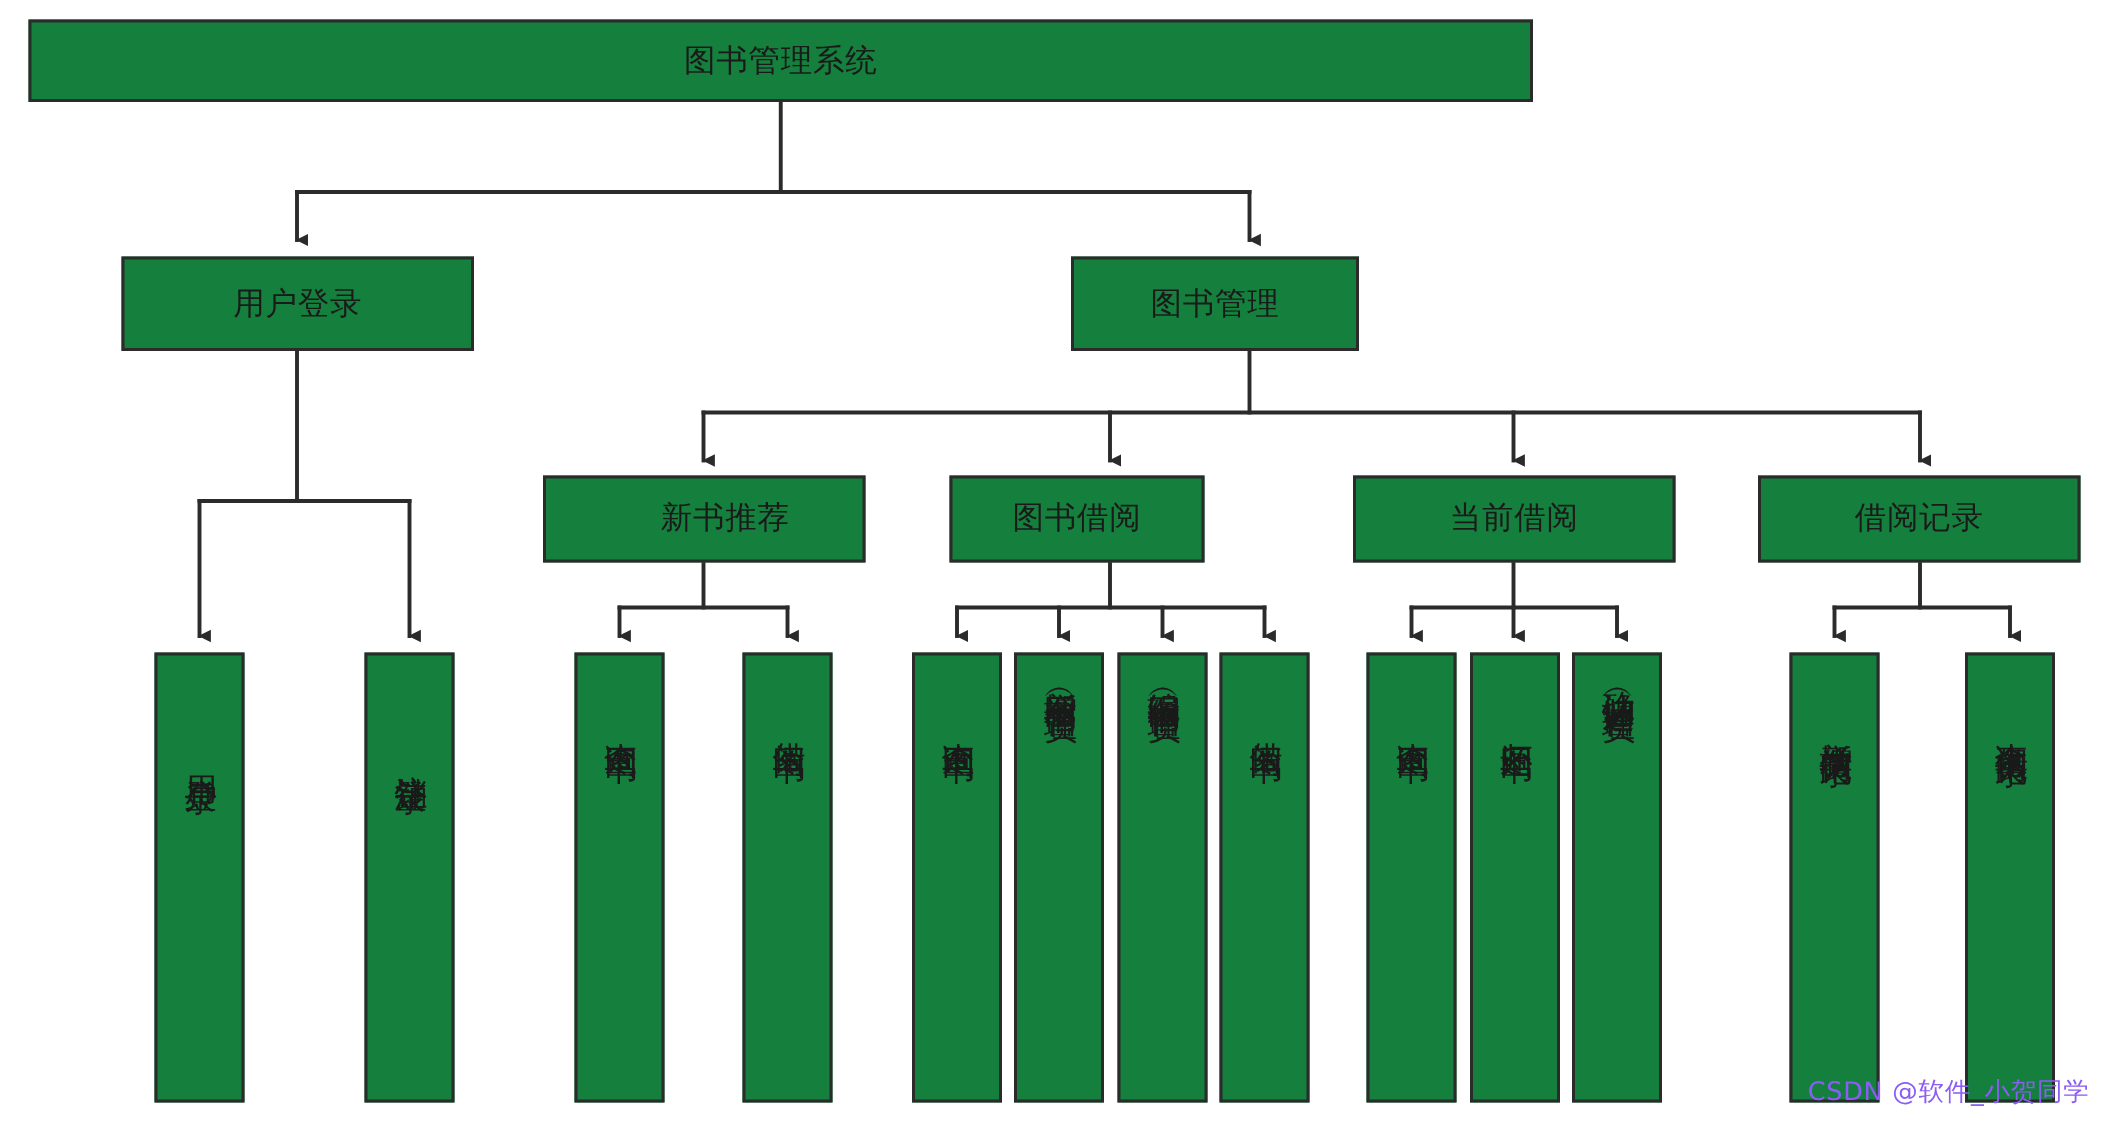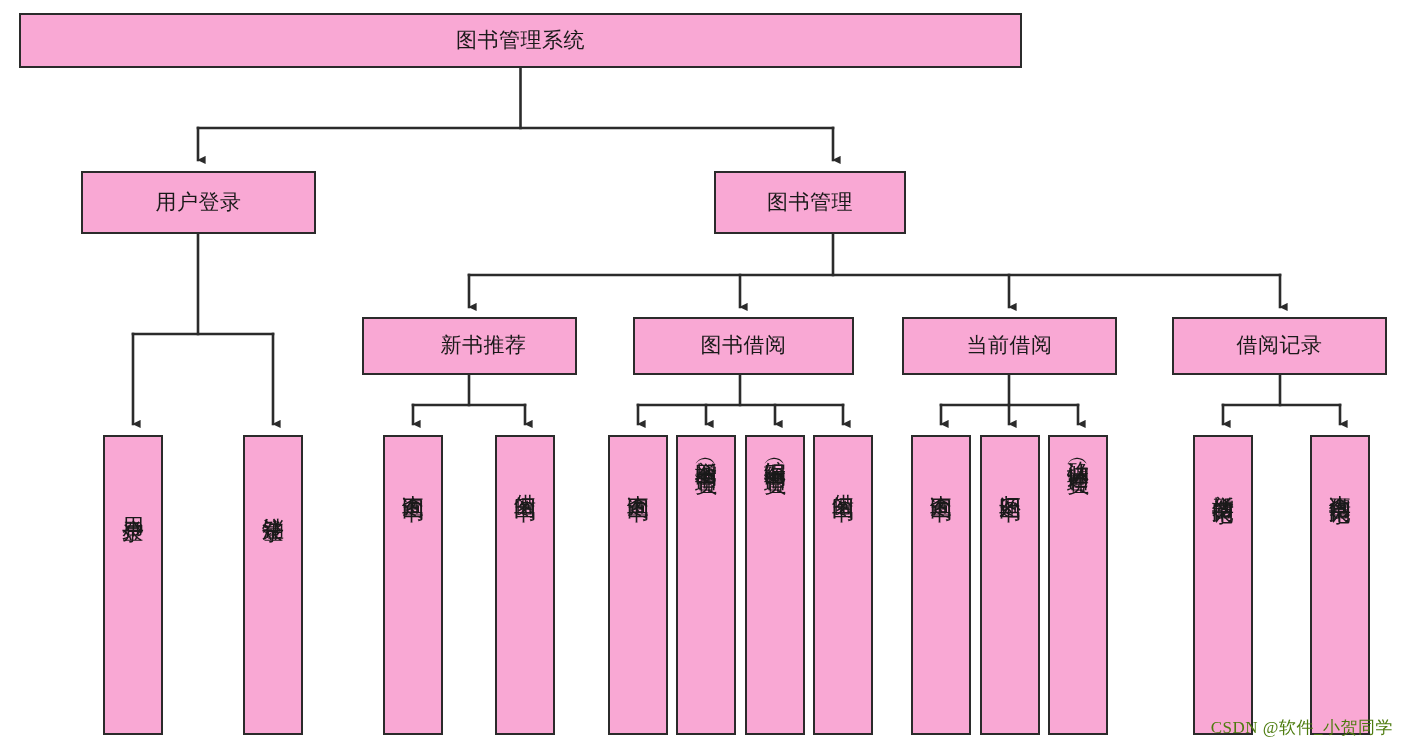--- a/index.html
+++ b/index.html
@@ -24,21 +24,21 @@
     left: 0;
     top: 0;
     width: 1405px;
     height: 747px;
     pointer-events: none;
   }
   .node {
     position: absolute;
     box-sizing: border-box;
     border: 2px solid #2b2b2b;
-    background: #f9a8d4;
+    background: #15803d;
     display: flex;
     align-items: center;
     justify-content: center;
     overflow: hidden;
   }
   .node .label {
     color: #1a1a1a;
     text-align: center;
     line-height: 1.12;
     white-space: pre;
@@ -63,24 +63,23 @@
     padding-top: 62px;
   }
   .node.vert.mid-pad {
     padding-top: 40px;
   }
   .watermark {
     position: absolute;
     right: 12px;
     bottom: 8px;
     font-size: 17px;
-    color: #4d7c0f;
+    color: #8b5cf6;
     letter-spacing: 0.5px;
     white-space: nowrap;
-    font-family: Liberation Serif, serif;
   }
 </style>
 </head>
 <body>
 
 <div id="diagram-root">
 
   <svg class="edges" viewBox="0 0 1405 747">
     <defs>
       <marker id="arrowhead" markerWidth="9" markerHeight="9" refX="4.5" refY="7.6" orient="auto" markerUnits="userSpaceOnUse">
@@ -138,21 +137,21 @@
   <div class="node horiz" style="left:81px; top:171px; width:235px; height:63px;">
     <span class="label">用户登录</span>
   </div>
   <div class="node horiz" style="left:714px; top:171px; width:192px; height:63px;">
     <span class="label">图书管理</span>
   </div>
 
   <div class="node horiz" style="left:362px; top:317px; width:215px; height:58px;padding-left:28px;">
     <span class="label">新书推荐</span>
   </div>
-  <div class="node horiz" style="left:633px; top:317px; width:221px; height:58px;">
+  <div class="node horiz" style="left:633px; top:317px; width:170px; height:58px;">
     <span class="label">图书借阅</span>
   </div>
   <div class="node horiz" style="left:1172px; top:317px; width:215px; height:58px;">
     <span class="label">借阅记录</span>
   </div>
   <div class="node horiz" style="left:902px; top:317px; width:215px; height:58px;">
     <span class="label">当前借阅</span>
   </div>
 
   <div class="node vert tall-pad" style="left:103px; top:435px; width:60px; height:300px;">

